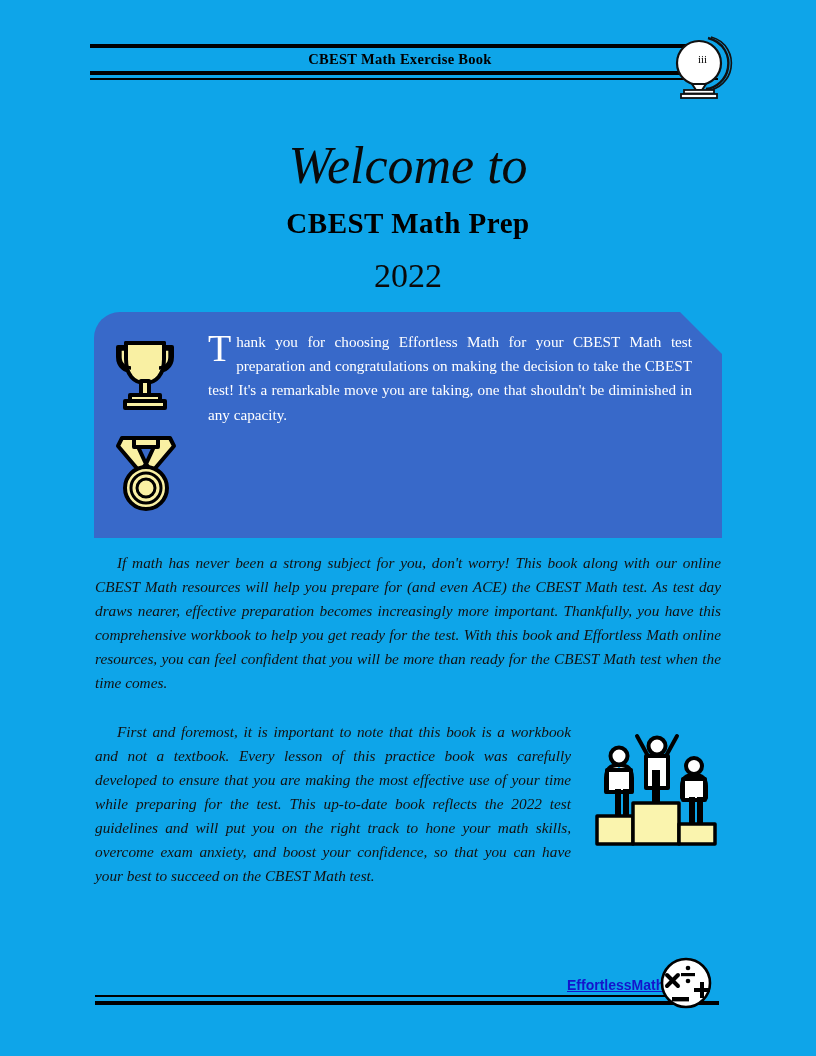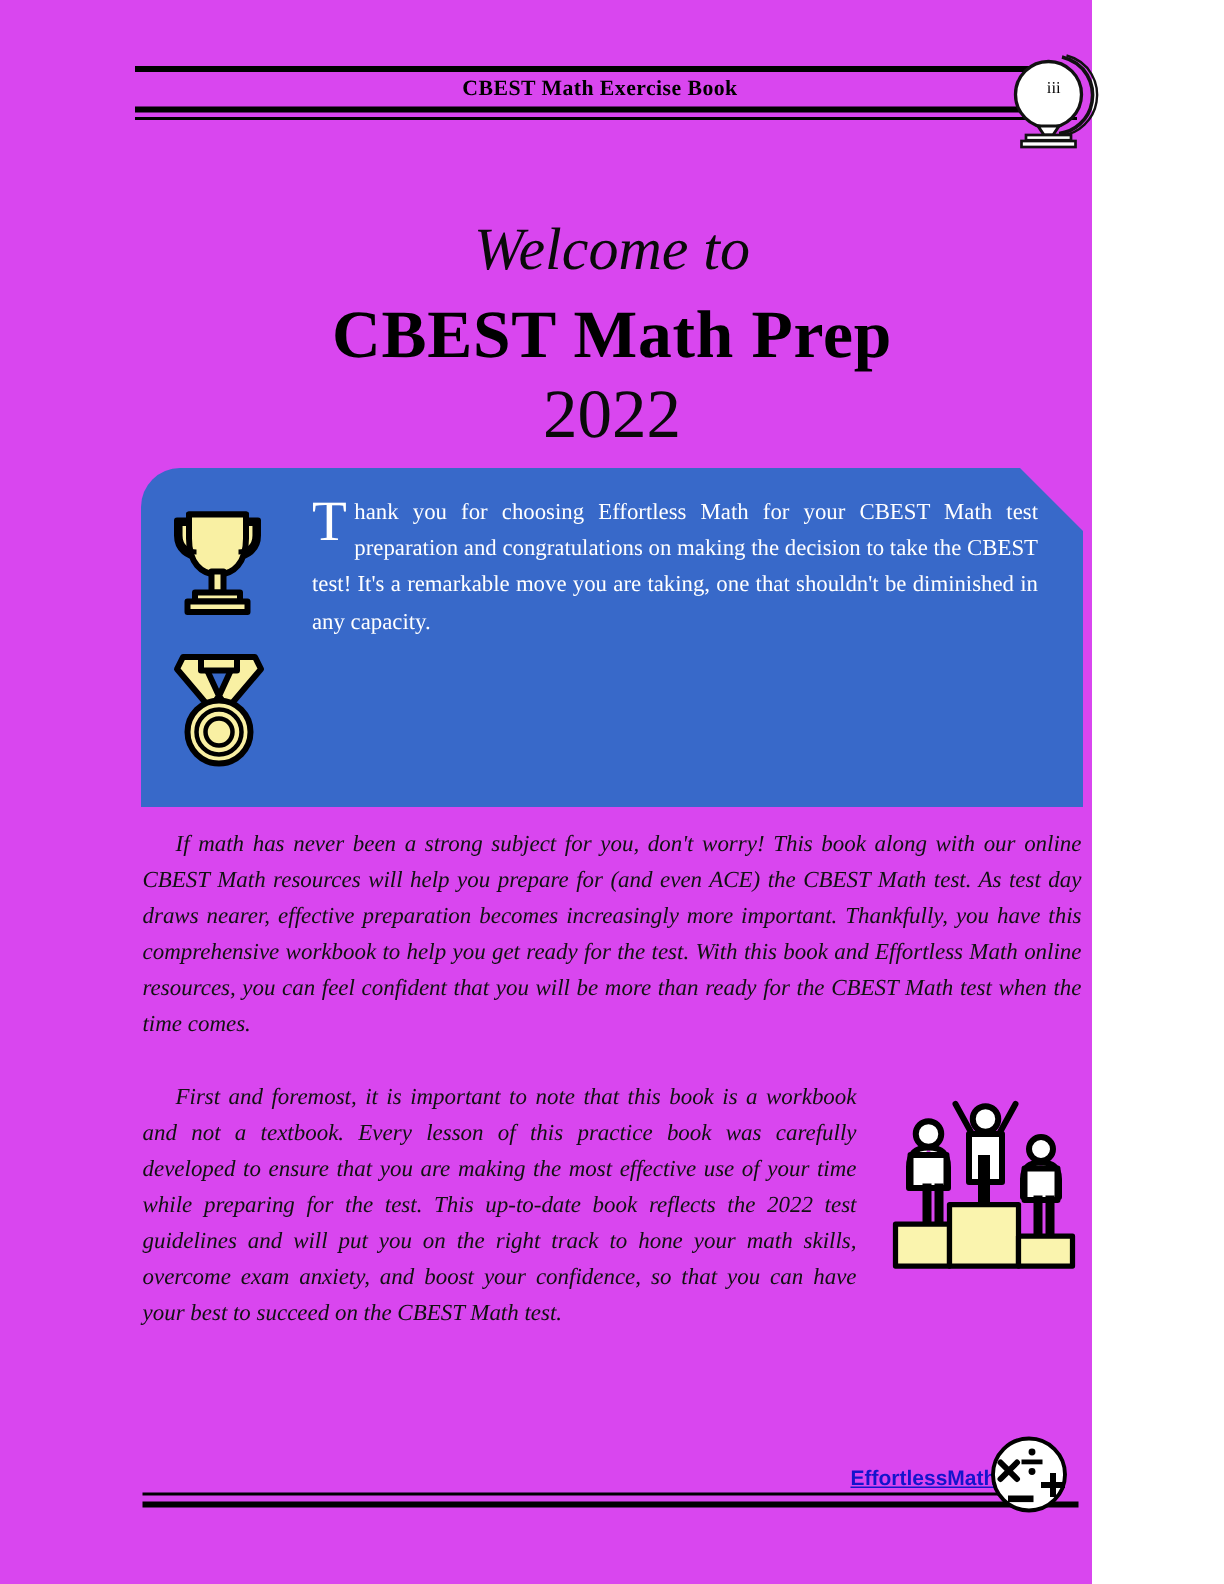--- a/index.html
+++ b/index.html
@@ -11,23 +11,23 @@
     width: 816px;
     height: 1056px;
     position: relative;
     font-family: "Liberation Serif", "DejaVu Serif", serif;
     overflow: hidden;
   }
 
   .page {
     position: absolute;
     left: 0; top: 0;
-    width: 728px;
+    width: 816px;
     height: 1056px;
-    background: #d946ef;
+    background: #0ea5e9;
   }
 
   
   .header {
     position: absolute;
     left: 90px;
     top: 44px;
     width: 636px;
     height: 44px;
   }
@@ -90,35 +90,35 @@
   
   .title-block {
     position: absolute;
     left: 95px;
     top: 140px;
     width: 626px;
     text-align: center;
   }
   .title-welcome {
     font-style: italic;
-    font-size: 40px;
+    font-size: 52px;
     line-height: 52px;
     color: #0a0a0a;
     font-family: "Liberation Serif", "DejaVu Serif", serif;
   }
   .title-main {
     font-weight: bold;
-    font-size: 45px;
+    font-size: 29px;
     line-height: 62px;
     letter-spacing: 0.5px;
     color: #000;
     font-family: "Liberation Serif", "DejaVu Serif", serif;
   }
   .title-year {
-    font-size: 46px;
+    font-size: 34px;
     line-height: 44px;
     color: #0a0a0a;
     font-family: "Liberation Serif", "DejaVu Serif", serif;
   }
 
   
   .callout {
     position: absolute;
     left: 94px;
     top: 312px;

